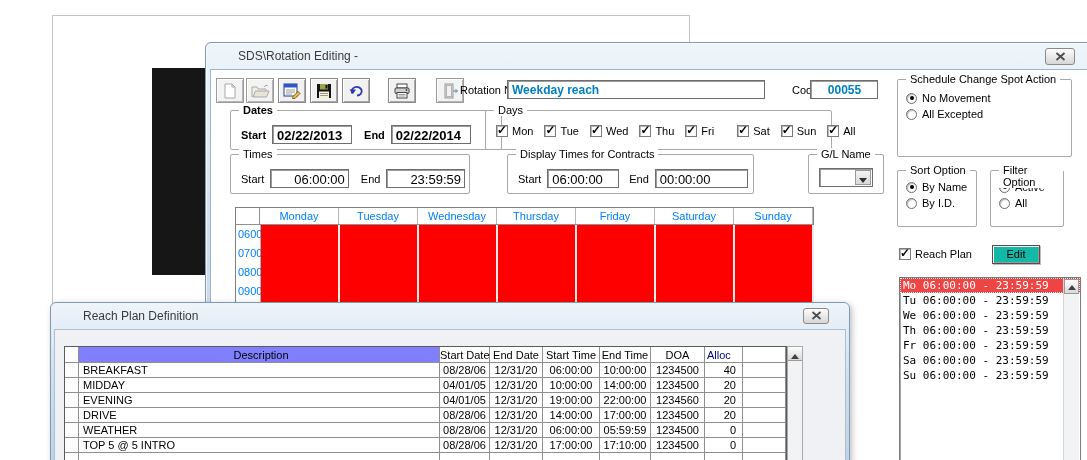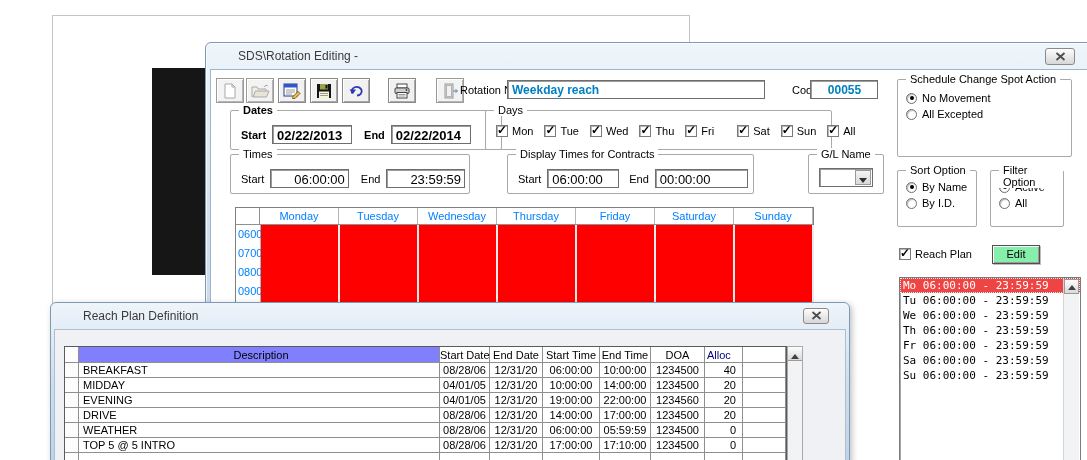--- a/index.html
+++ b/index.html
@@ -60,21 +60,21 @@
   #grid-head { display:flex; height:17px; border-bottom:1px solid #909090; }
   .gh-corner { width:25px; border-right:1px solid #909090; }
   .gh-cell { width:79px; flex:none; text-align:center; font-size:11px; line-height:16px; border-right:1px solid #b5b5b5; }
   #grid-body { display:flex; height:114px; }
   #time-col { width:25px; flex:none; border-right:1px solid #b5b5b5; }
   .time-lbl { height:19px; font-size:11px; padding:3px 0 0 2px; }
   .redcol { width:79px; flex:none; border-right:2px solid #ececec; }
 
   
   #reachplan-cb { position:absolute; left:688px; top:178px; display:flex; align-items:center; }
-  #edit-btn { position:absolute; left:781px; top:175px; width:48px; height:19px; background:#86efac;
+  #edit-btn { position:absolute; left:781px; top:175px; width:48px; height:19px; background:#14b8a6;
     border:1px solid #505050; box-shadow:inset 1px 1px 0 #fff, inset -1px -1px 0 #9a9a9a, 1px 1px 0 #bdbdbd;
     font-size:11px; text-align:center; line-height:17px; }
 
   #daytimes-list { position:absolute; left:688px; top:207px; width:182px; height:200px; background:#fff;
     border:1px solid #7a7a7a; box-shadow:inset 1px 1px 0 #a8a8a8; font-family:"DejaVu Sans Mono", monospace; font-size:11px; }
   .list-item { height:15px; line-height:15px; padding-left:3px; white-space:pre; color:#000; }
   .list-item.sel { color:#fff; outline:1px dotted #e8e8e8; outline-offset:-1px; }
   .vscroll { position:absolute; top:1px; right:1px; width:16px; bottom:1px; background:#f2f3f5; border-left:1px solid #d5d5d5; }
   .vscroll .up { position:absolute; top:0; left:0; right:0; height:15px; background:linear-gradient(#fdfdfd,#d9d9d9);
     border:1px solid #9a9a9a; display:flex; align-items:center; justify-content:center; }

